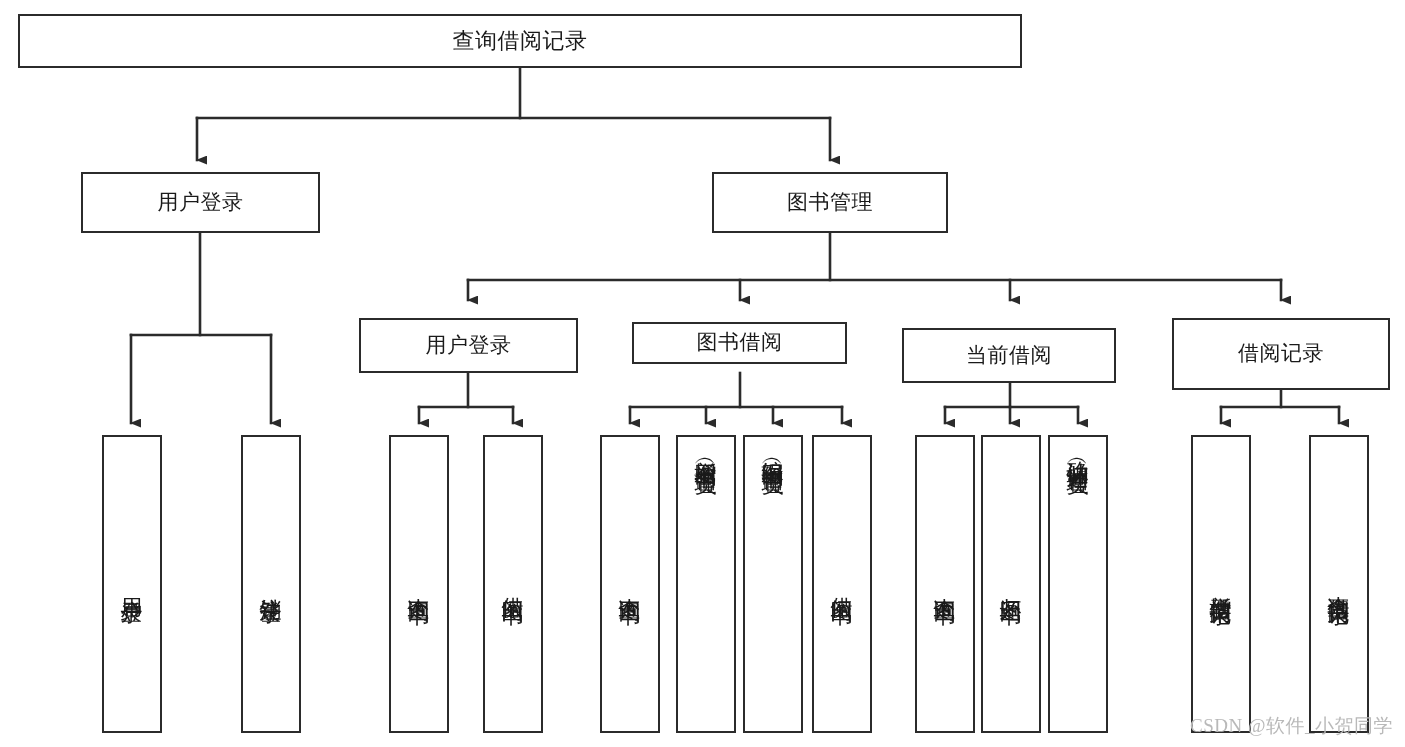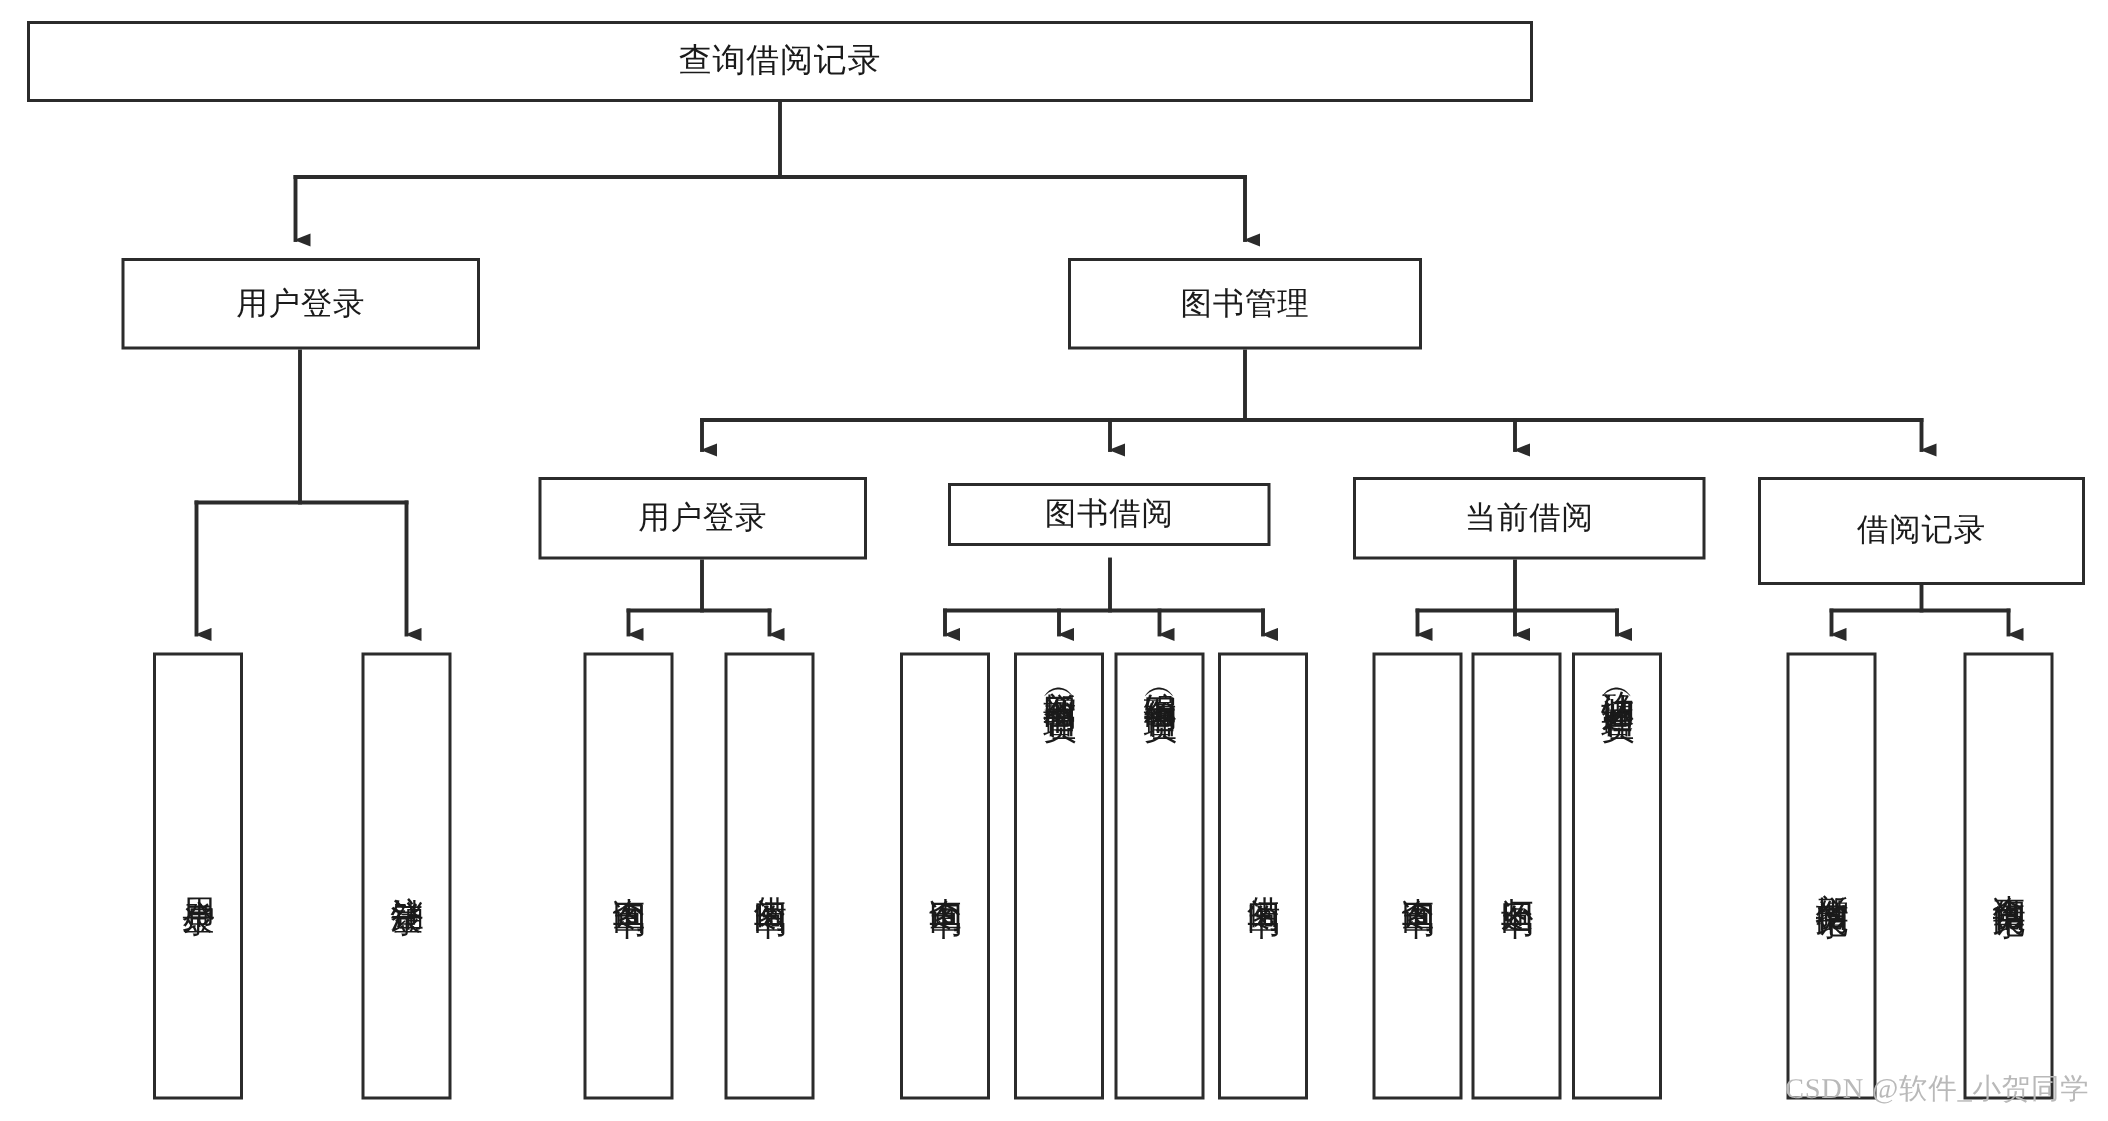--- a/index.html
+++ b/index.html
@@ -147,21 +147,21 @@
   </div>
 
   <div class="node horiz" style="left:359px; top:318px; width:219px; height:55px;">
     <span class="label">用户登录</span>
   </div>
 
   <div class="node horiz" style="left:632px; top:322px; width:215px; height:42px;">
     <span class="label">图书借阅</span>
   </div>
 
-  <div class="node horiz" style="left:902px; top:318px; width:235px; height:55px;">
+  <div class="node horiz" style="left:902px; top:328px; width:214px; height:55px;">
     <span class="label">当前借阅</span>
   </div>
 
   <div class="node horiz" style="left:1172px; top:318px; width:218px; height:72px;">
     <span class="label">借阅记录</span>
   </div>
 
   <div class="node vert centered" style="left:102px; top:435px; width:60px; height:298px;">
     <span class="label">用户登录</span>
   </div>

